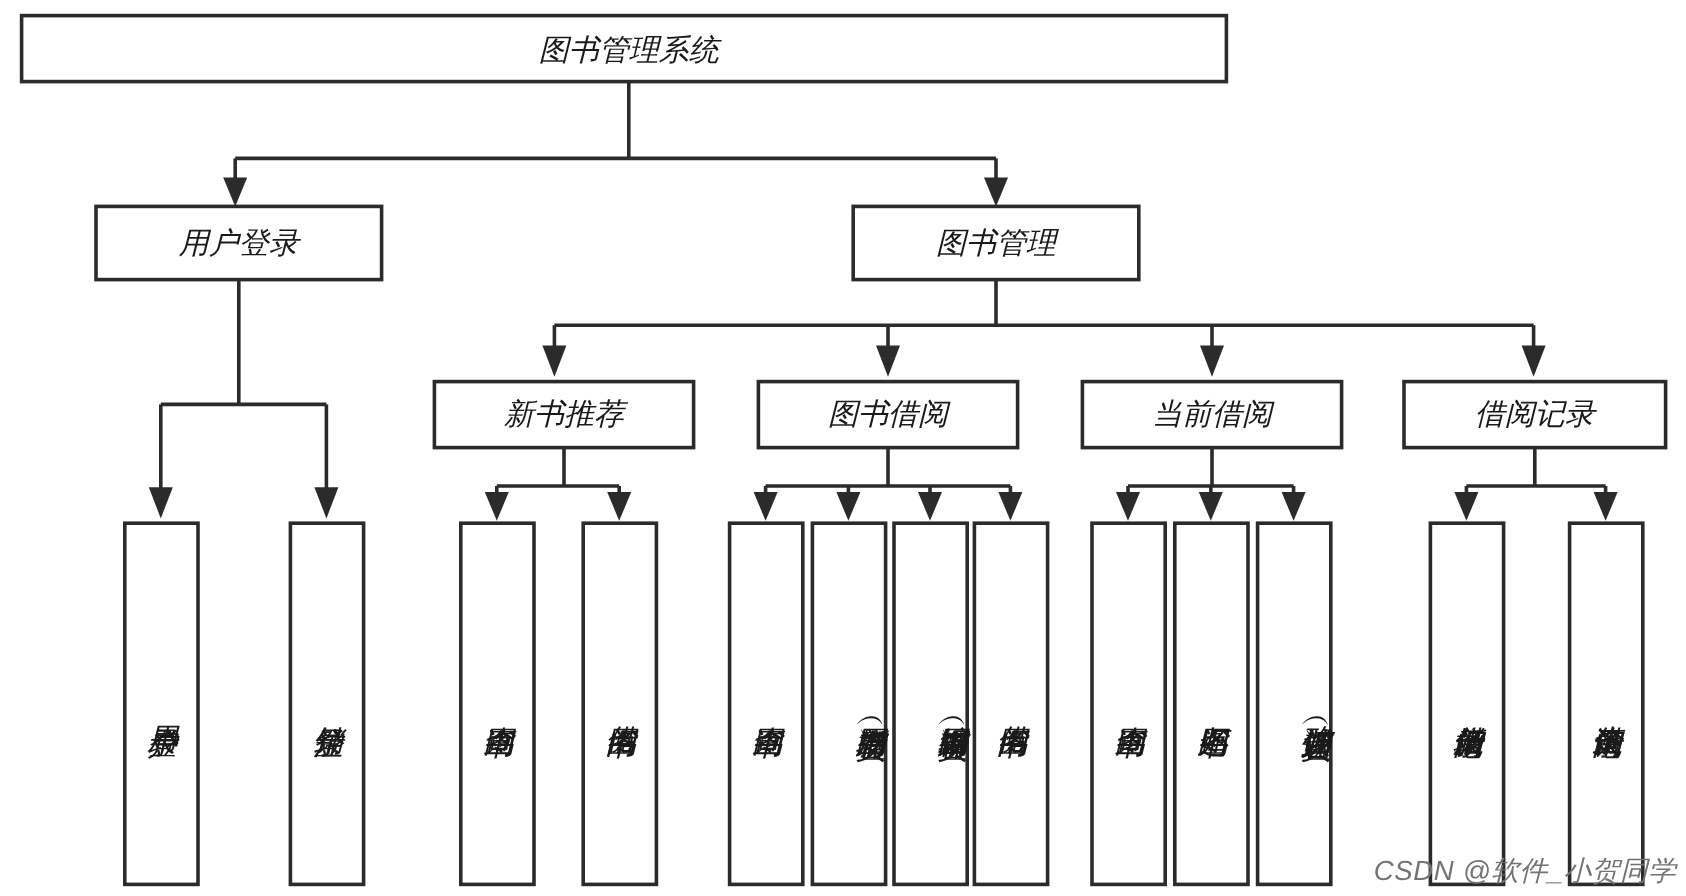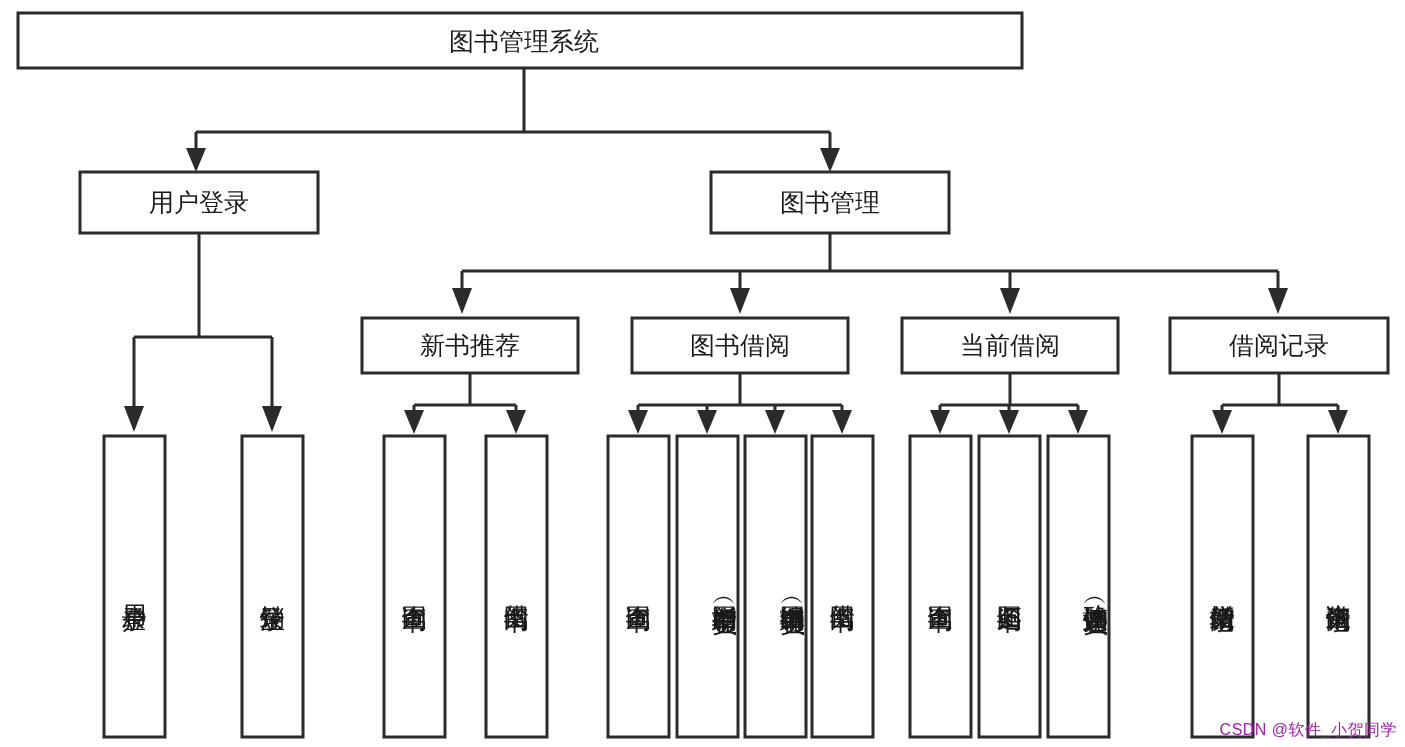--- a/index.html
+++ b/index.html
@@ -11,20 +11,21 @@
     width: 1405px;
     height: 747px;
     font-family: "Liberation Sans", "DejaVu Sans", sans-serif;
     overflow: hidden;
   }
   #diagram-root {
     position: relative;
     width: 1405px;
     height: 747px;
     background: #ffffff;
+    font-style: italic;
   }
   svg#chart-svg {
     position: absolute;
     left: 0;
     top: 0;
     width: 1405px;
     height: 747px;
     display: block;
   }
   .node-box {
@@ -60,22 +61,22 @@
     letter-spacing: 1px;
     white-space: nowrap;
     text-align: center;
     pointer-events: none;
   }
   #watermark {
     position: absolute;
     right: 8px;
     bottom: 6px;
     font-family: "Liberation Sans", "DejaVu Sans", sans-serif;
-    font-size: 16px;
-    color: #a21caf;
+    font-size: 23px;
+    color: #737373;
     letter-spacing: 0.5px;
     white-space: nowrap;
   }
 </style>
 </head>
 <body>
 
 <div id="diagram-root">
 
   <svg id="chart-svg" viewBox="0 0 1405 747">

